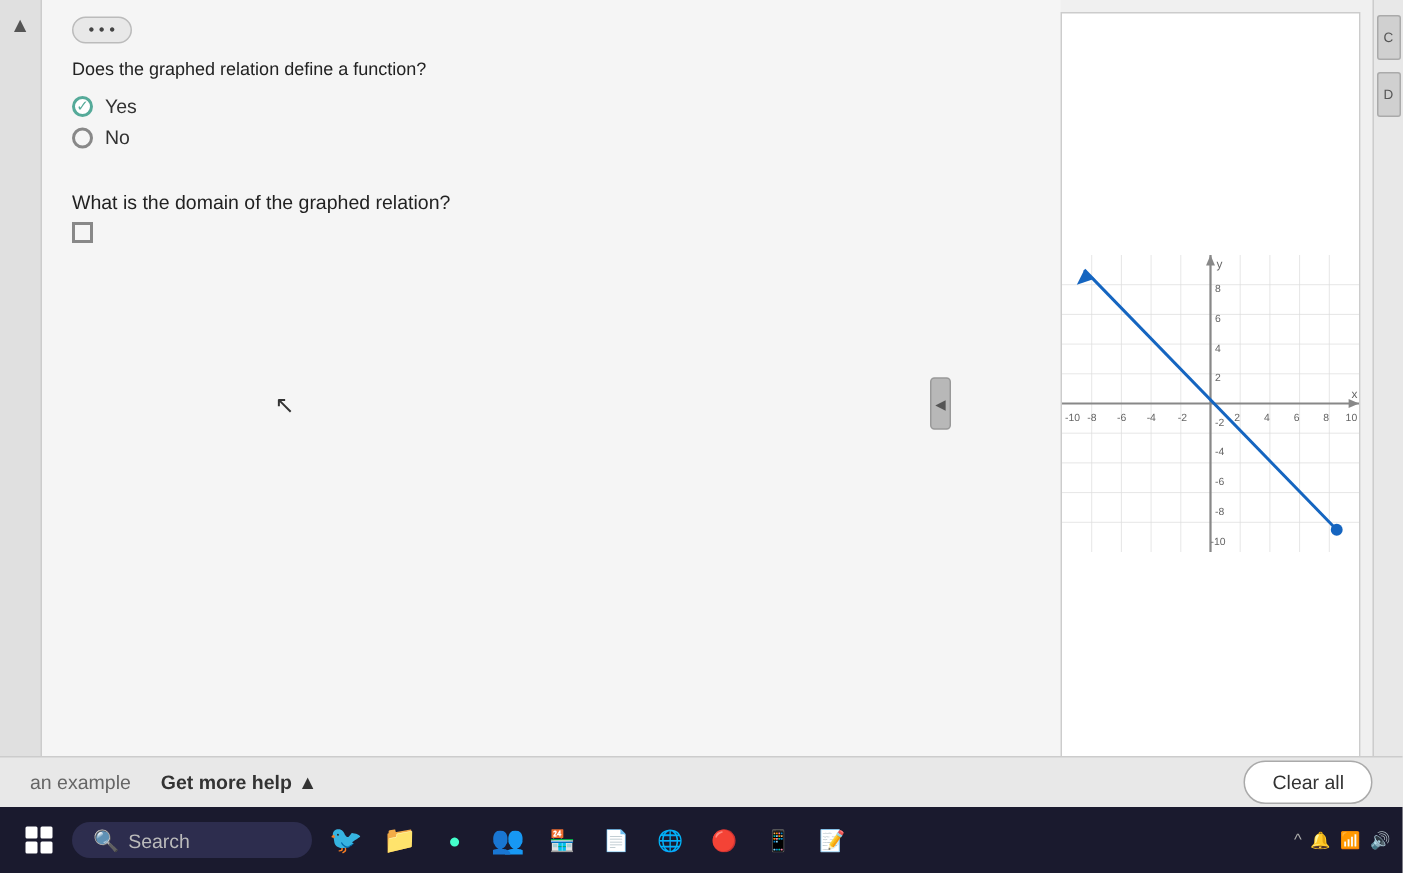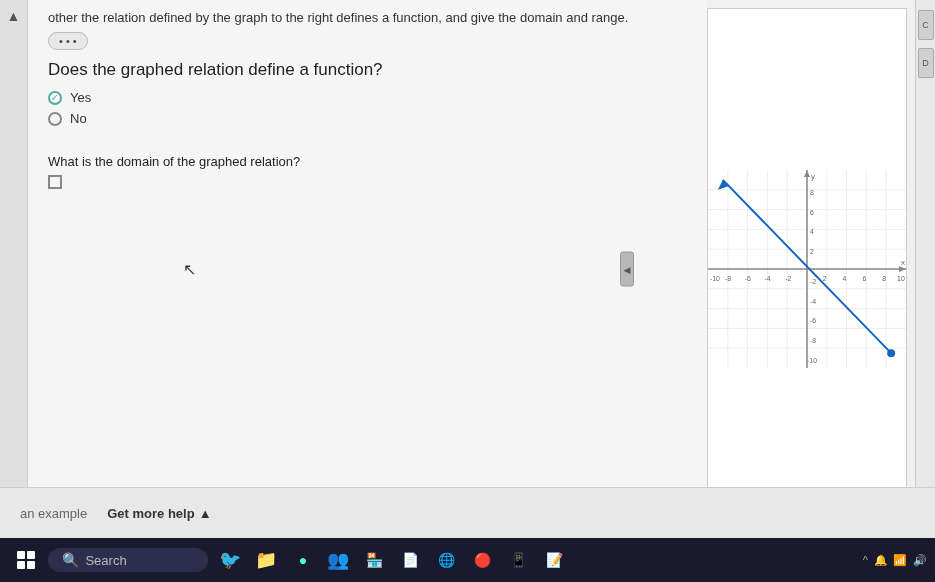--- a/index.html
+++ b/index.html
@@ -62,21 +62,21 @@
       border-radius: 10px;
       padding: 2px 10px;
       font-size: 11px;
       cursor: pointer;
       color: #444;
       display: inline-block;
       margin-bottom: 10px;
     }
 
     .function-question {
-      font-size: 17px;
+      font-size: 12px;
       color: #222;
       margin-bottom: 10px;
     }
 
     .radio-option {
       display: flex;
       align-items: center;
       margin-bottom: 6px;
       font-size: 13px;
       color: #333;
@@ -178,21 +178,21 @@
       font-size: 9px;
       color: #555;
     }
 
     
     .bottom-section {
       position: absolute;
       bottom: 44px;
       left: 0;
       right: 0;
-      height: 51px;
+      height: 34px;
       background: #e8e8e8;
       border-top: 1px solid #ccc;
       display: flex;
       align-items: center;
       padding: 0 20px;
     }
 
     .an-example {
       font-size: 13px;
       color: #666;
@@ -343,23 +343,20 @@
 
   <div class="left-sidebar">
     <div class="sidebar-arrow">▲</div>
     <div style="flex:1;"></div>
     <div class="sidebar-arrow">▼</div>
   </div>
 
   <div class="content-area">
 
     
-    <div class="question-header">
-      <span>other the relation defined by the graph to the right defines a function, and give the domain and range.</span>
-    </div>
 
     
     <div class="more-options-btn">
       <span>• • •</span>
     </div>
 
     
     <div class="function-question">
       <span>Does the graphed relation define a function?</span>
     </div>
@@ -470,20 +467,23 @@
   </div>
 
 </div>
 
 <div class="bottom-section">
   <span class="an-example">an example</span>
   <div class="get-more-help">
     <span>Get more help</span>
     <span>▲</span>
   </div>
+  <button class="clear-all-btn">
+    <span>Clear all</span>
+  </button>
 </div>
 
 <div class="taskbar">
 
   <div class="taskbar-windows-btn">
     <div class="windows-icon">
       <div></div>
         <div></div>
         <div></div>
         <div></div>

